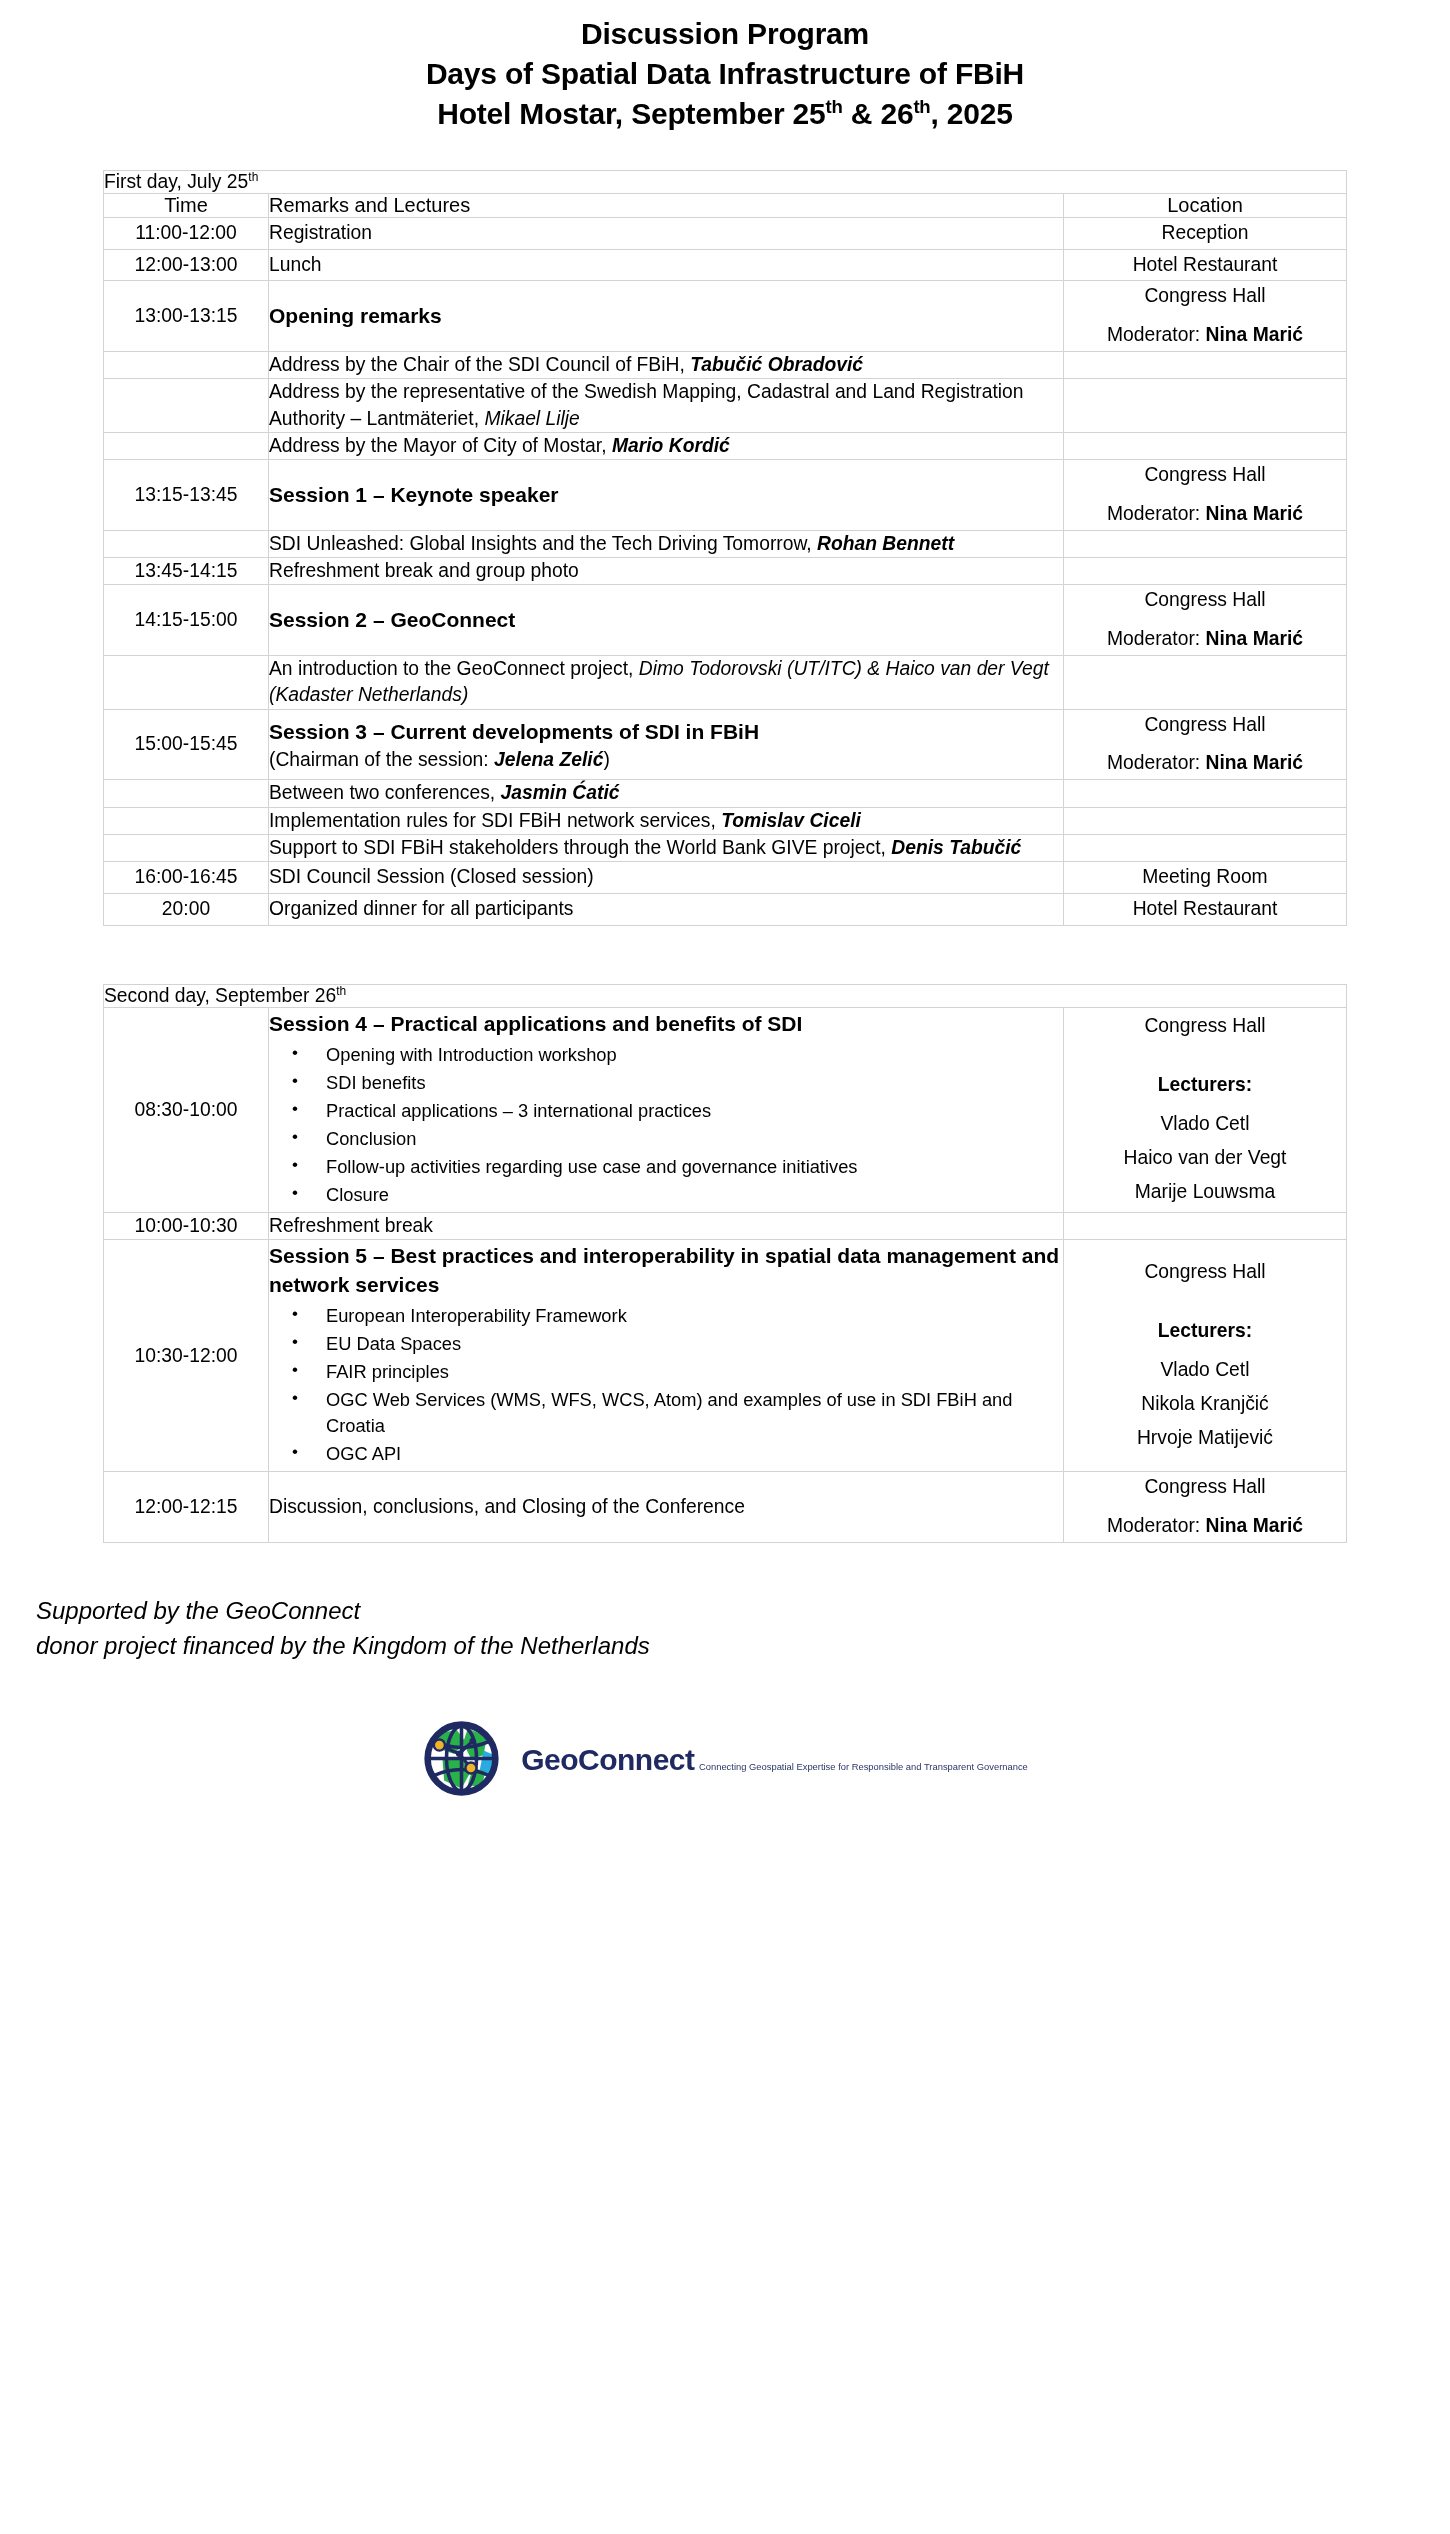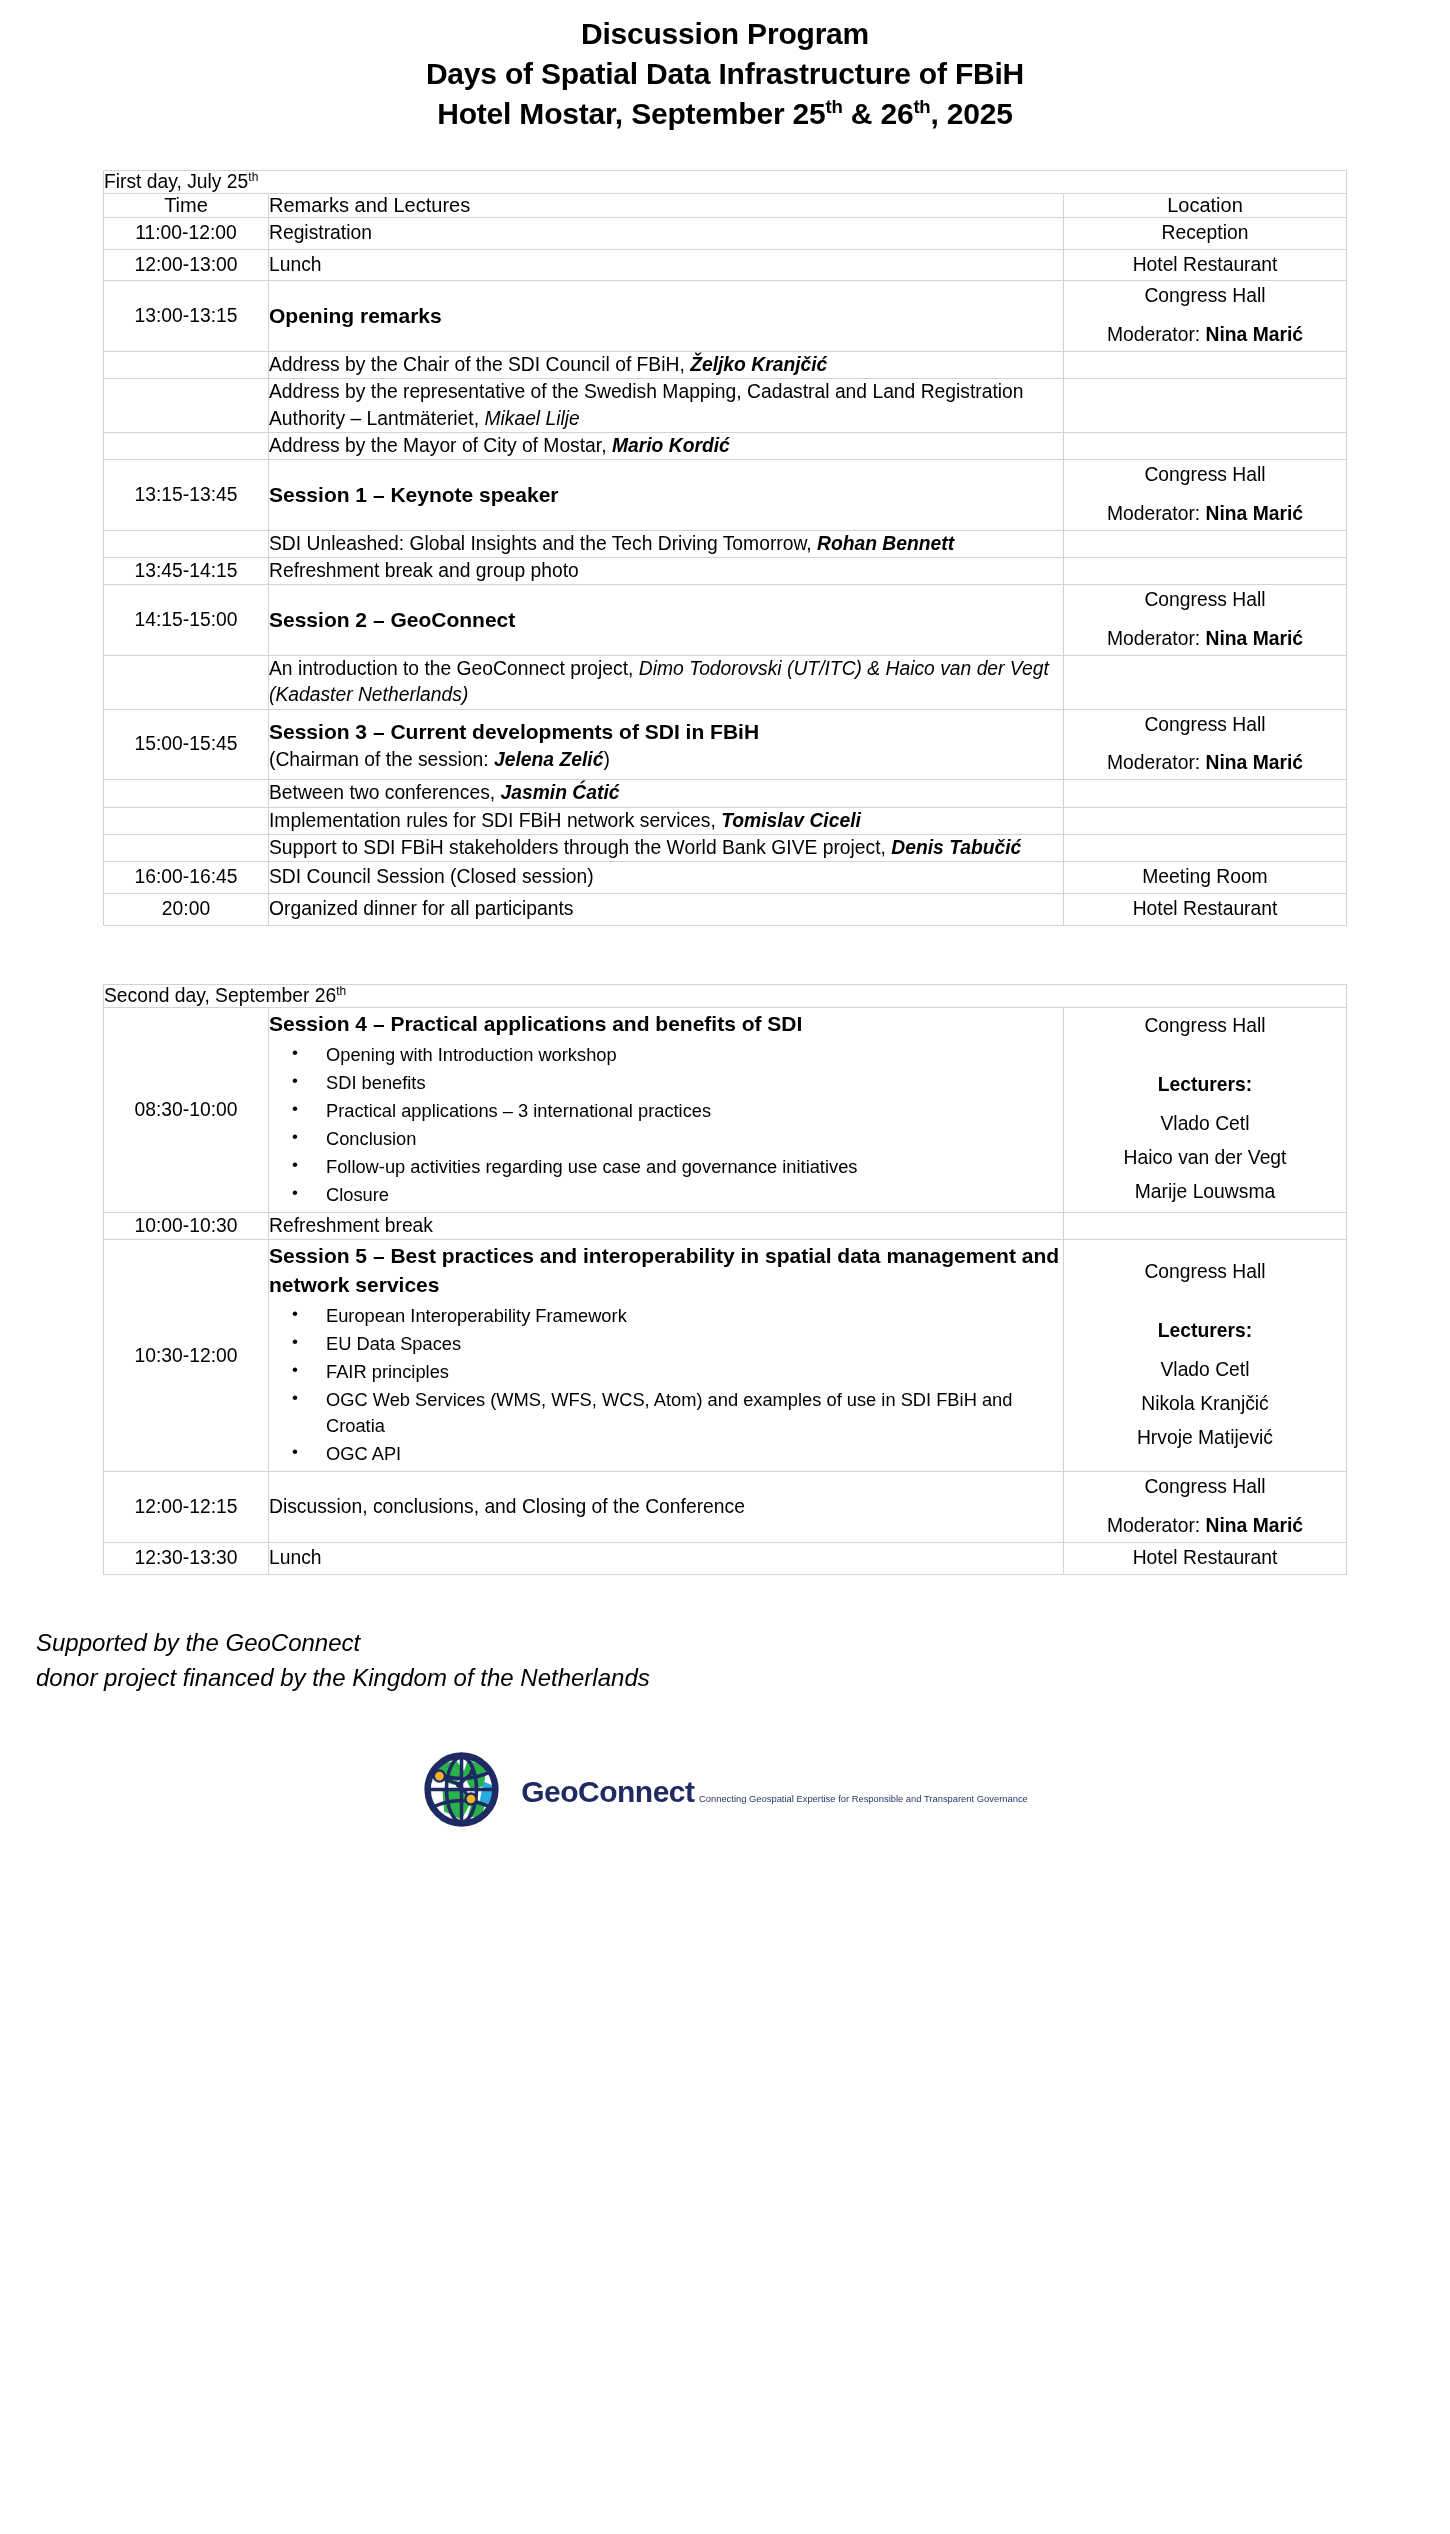--- a/index.html
+++ b/index.html
@@ -215,21 +215,21 @@
           <td class="time">13:00-13:15</td>
           <td class="desc pad-cell"><span class="strong bigger">Opening remarks</span></td>
           <td class="loc pad-cell">
             <span class="loc-hall">Congress Hall</span>
             <span class="loc-mod"><span>Moderator: </span><span class="strong">Nina Marić</span></span>
           </td>
         </tr>
 
         <tr>
           <td class="time"></td>
-          <td class="desc"><span>Address by the Chair of the SDI Council of FBiH, </span><span class="ital strong">Željko Kranjčić</span></td>
+          <td class="desc"><span>Address by the Chair of the SDI Council of FBiH, </span><span class="ital strong">Tabučić Obradović</span></td>
           <td class="loc"></td>
         </tr>
 
         <tr>
           <td class="time"></td>
           <td class="desc"><span>Address by the representative of the Swedish Mapping, Cadastral and Land Registration Authority – Lantmäteriet, </span><span class="ital">Mikael Lilje</span></td>
           <td class="loc"></td>
         </tr>
 
         <tr>
@@ -386,27 +386,20 @@
 
         <tr>
           <td class="time">12:00-12:15</td>
           <td class="desc pad-cell">Discussion, conclusions, and Closing of the Conference</td>
           <td class="loc pad-cell">
             <span class="loc-hall">Congress Hall</span>
             <span class="loc-mod"><span>Moderator: </span><span class="strong">Nina Marić</span></span>
           </td>
         </tr>
 
-        <tr>
-          <td class="time">12:30-13:30</td>
-          <td class="desc">Lunch</td>
-          <td class="loc">
-              <span class="loc-hall">Hotel Restaurant</span>
-            </td>
-        </tr>
       </tbody>
     </table>
   </div>
 
   <div class="footer">
     <div>Supported by the GeoConnect</div>
     <div>donor project financed by the Kingdom of the Netherlands</div>
   </div>
 
   <div class="logo-area">

